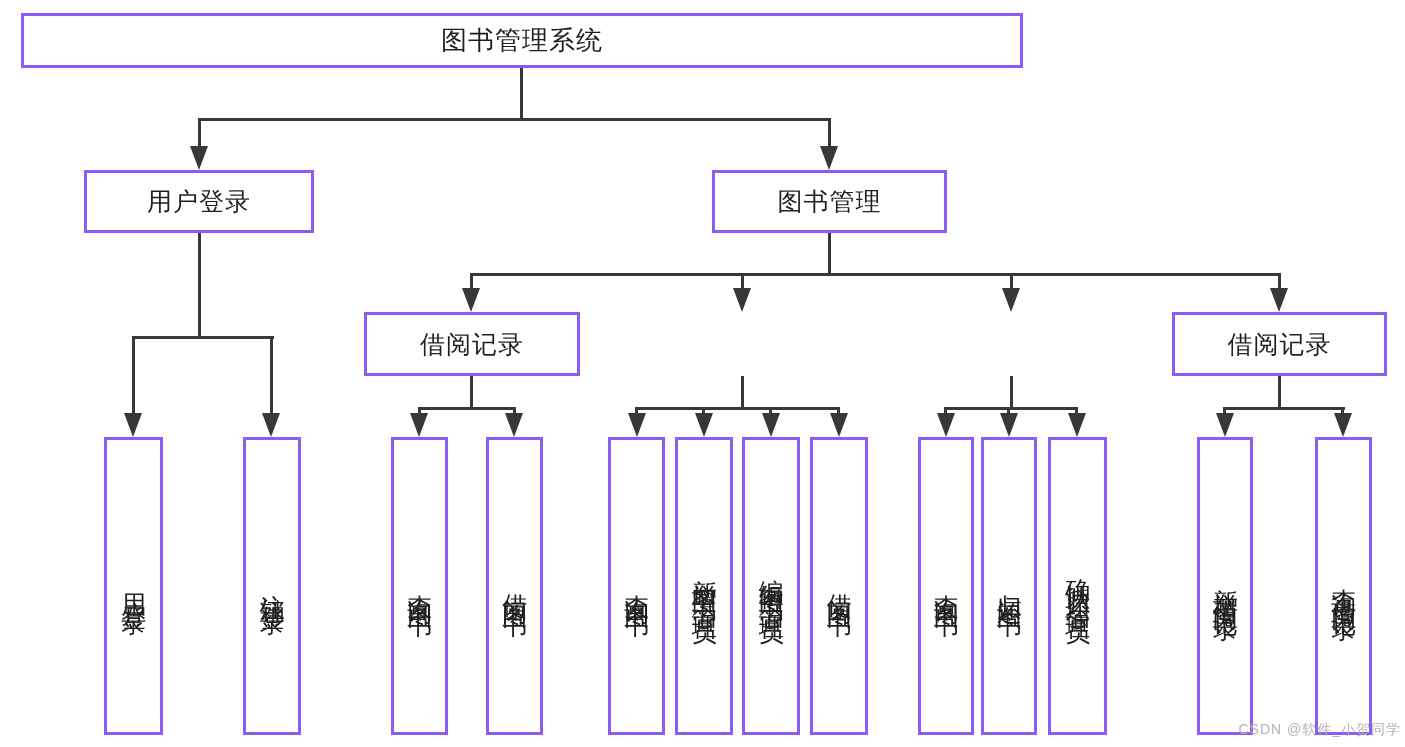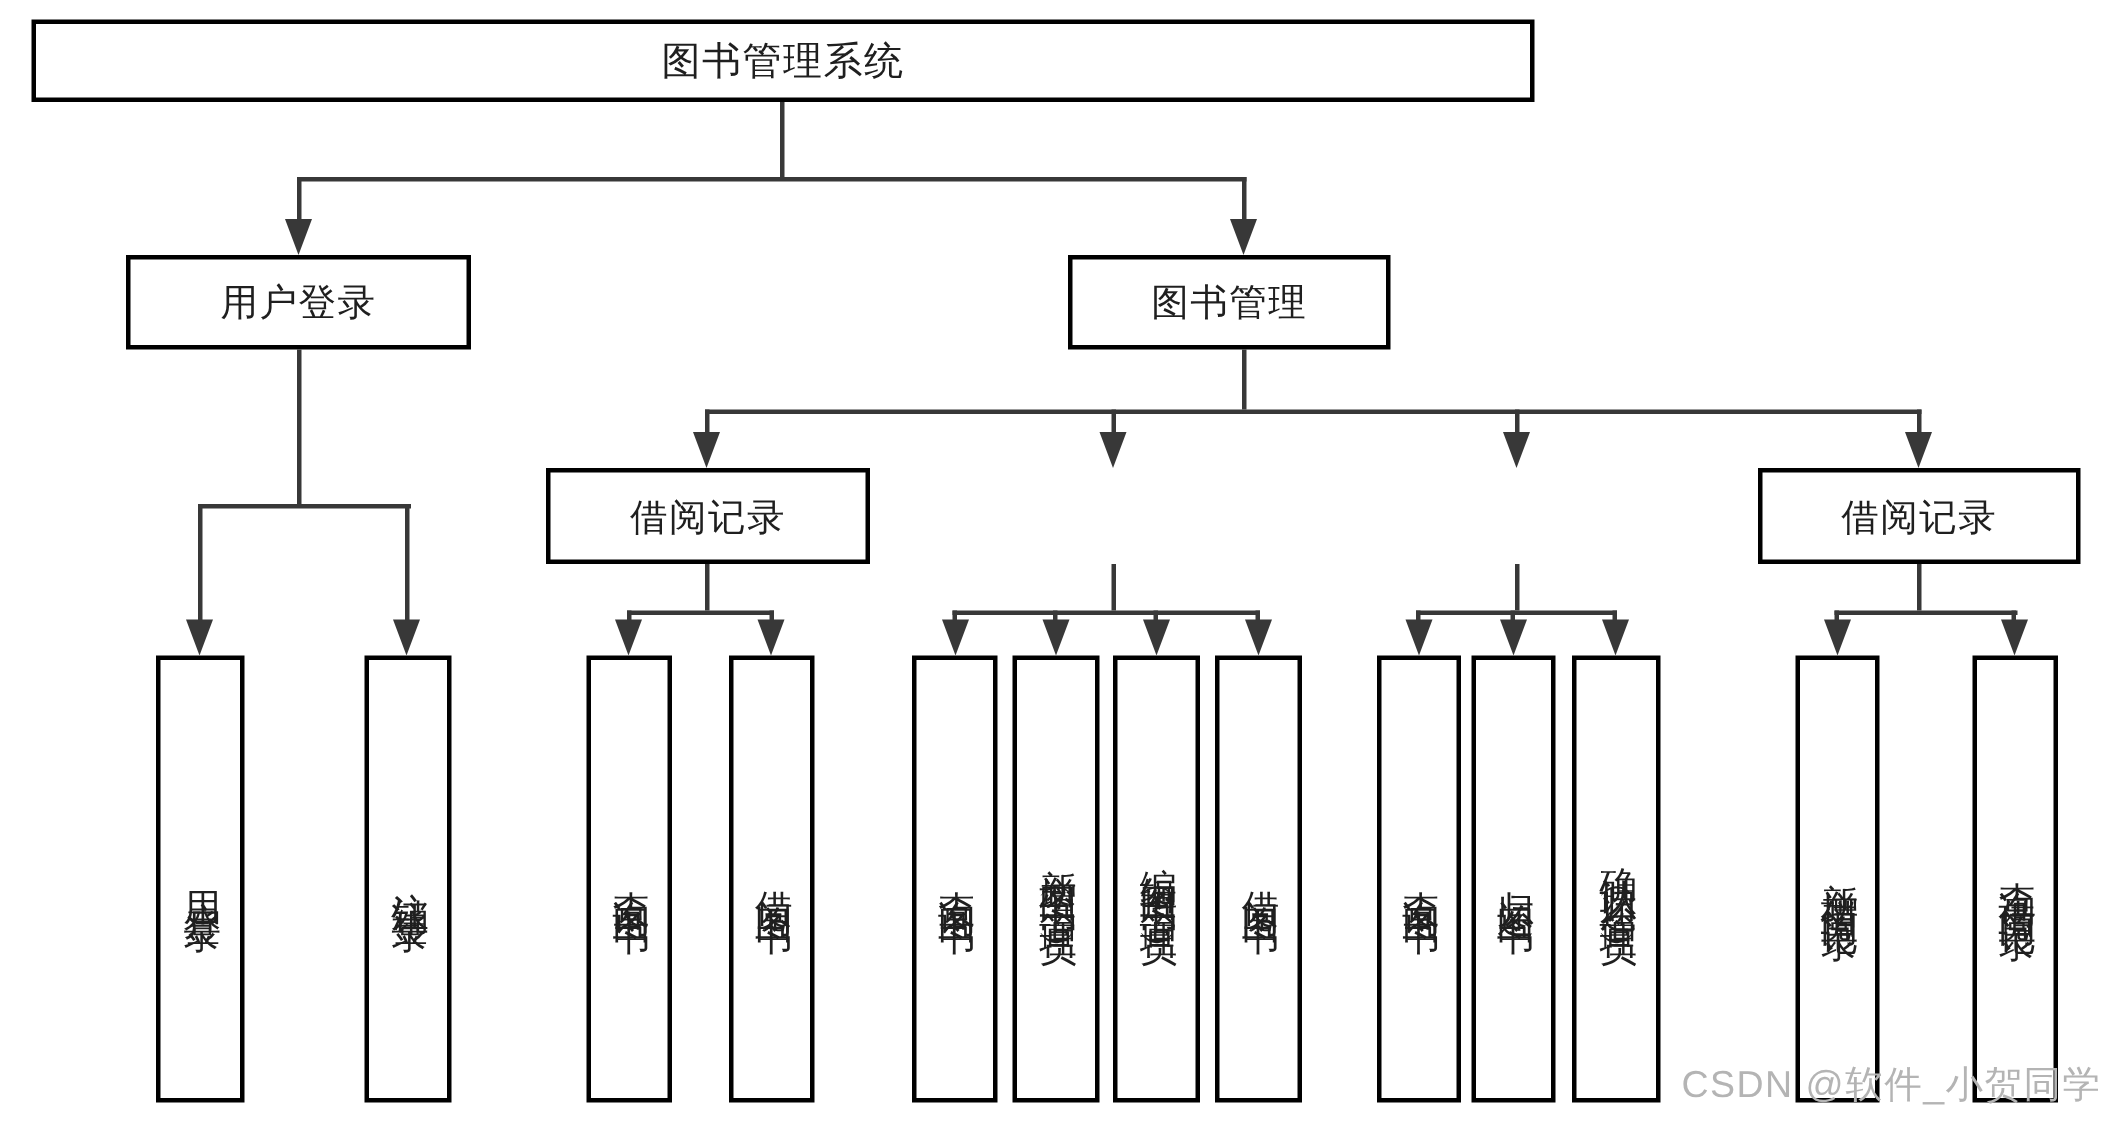--- a/index.html
+++ b/index.html
@@ -1,43 +1,43 @@
 <!DOCTYPE html>
 <html><head>
 <meta charset="utf-8">
 <style>
   html,body{margin:0;padding:0;background:#ffffff;}
   .canvas{position:relative;width:1405px;height:747px;background:#ffffff;overflow:hidden;
           font-family:"Liberation Sans",sans-serif;color:#1f1f1f;}
-  .node{position:absolute;box-sizing:border-box;border:3px solid #000000;background:#ffffff;
+  .node{position:absolute;box-sizing:border-box;border:3px solid #8b5cf6;background:#ffffff;
         display:flex;align-items:center;justify-content:center;}
   .hlabel{font-size:25px;letter-spacing:1px;color:#1f1f1f;white-space:nowrap;}
   .root .hlabel{font-size:26px;}
   .vtext{writing-mode:vertical-rl;text-orientation:mixed;font-size:25px;letter-spacing:6px;
          line-height:1.1;white-space:nowrap;color:#1f1f1f;}
   .vl{position:absolute;width:3px;background:#383838;}
   .hl{position:absolute;height:3px;background:#383838;}
   .ah{position:absolute;width:0;height:0;border-left:9px solid transparent;
       border-right:9px solid transparent;border-top:24px solid #383838;}
-  .watermark{position:absolute;right:4px;bottom:8px;font-size:25px;color:#b4b4b4;
+  .watermark{position:absolute;right:4px;bottom:8px;font-size:14px;color:#b4b4b4;
              letter-spacing:1px;white-space:nowrap;}
 </style>
 </head>
 <body>
 
 <div class="canvas">
 
   <div class="node root" style="left:21px;top:13px;width:1002px;height:55px">
     <span class="hlabel">图书管理系统</span>
   </div>
 
   <div class="node" style="left:84px;top:170px;width:230px;height:63px">
     <span class="hlabel">用户登录</span>
   </div>
-  <div class="node" style="left:712px;top:170px;width:215px;height:63px">
+  <div class="node" style="left:712px;top:170px;width:235px;height:63px">
     <span class="hlabel">图书管理</span>
   </div>
 
   <div class="node" style="left:364px;top:312px;width:216px;height:64px">
     <span class="hlabel">借阅记录</span>
   </div>
   <div class="node" style="left:1172px;top:312px;width:215px;height:64px">
     <span class="hlabel">借阅记录</span>
   </div>
 

